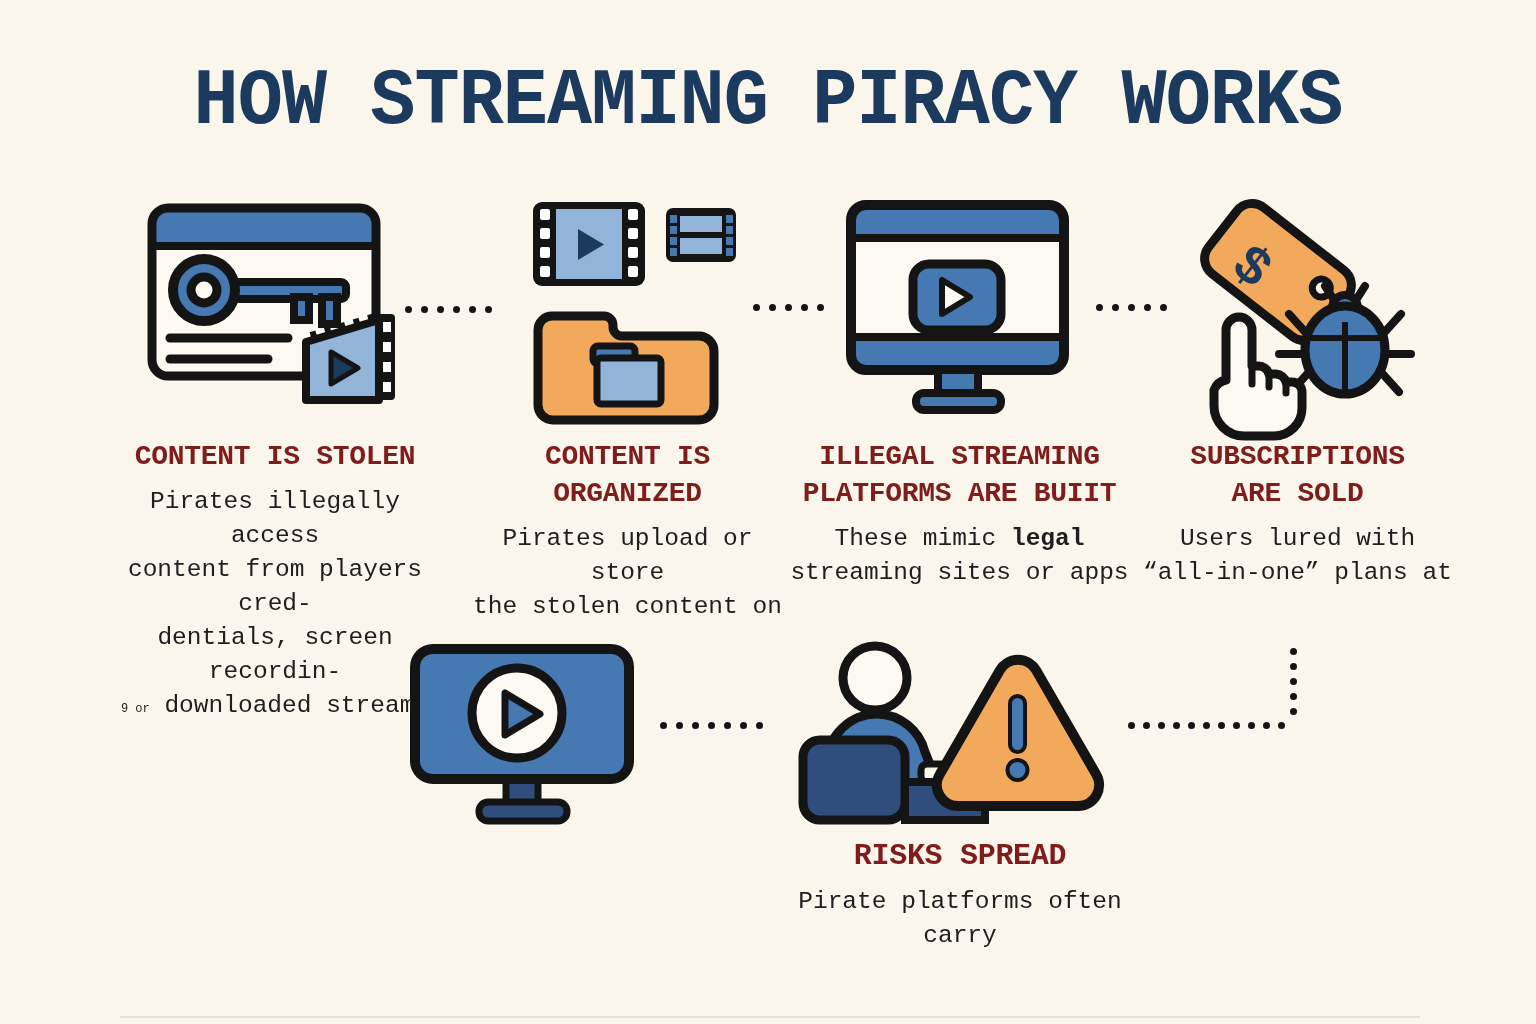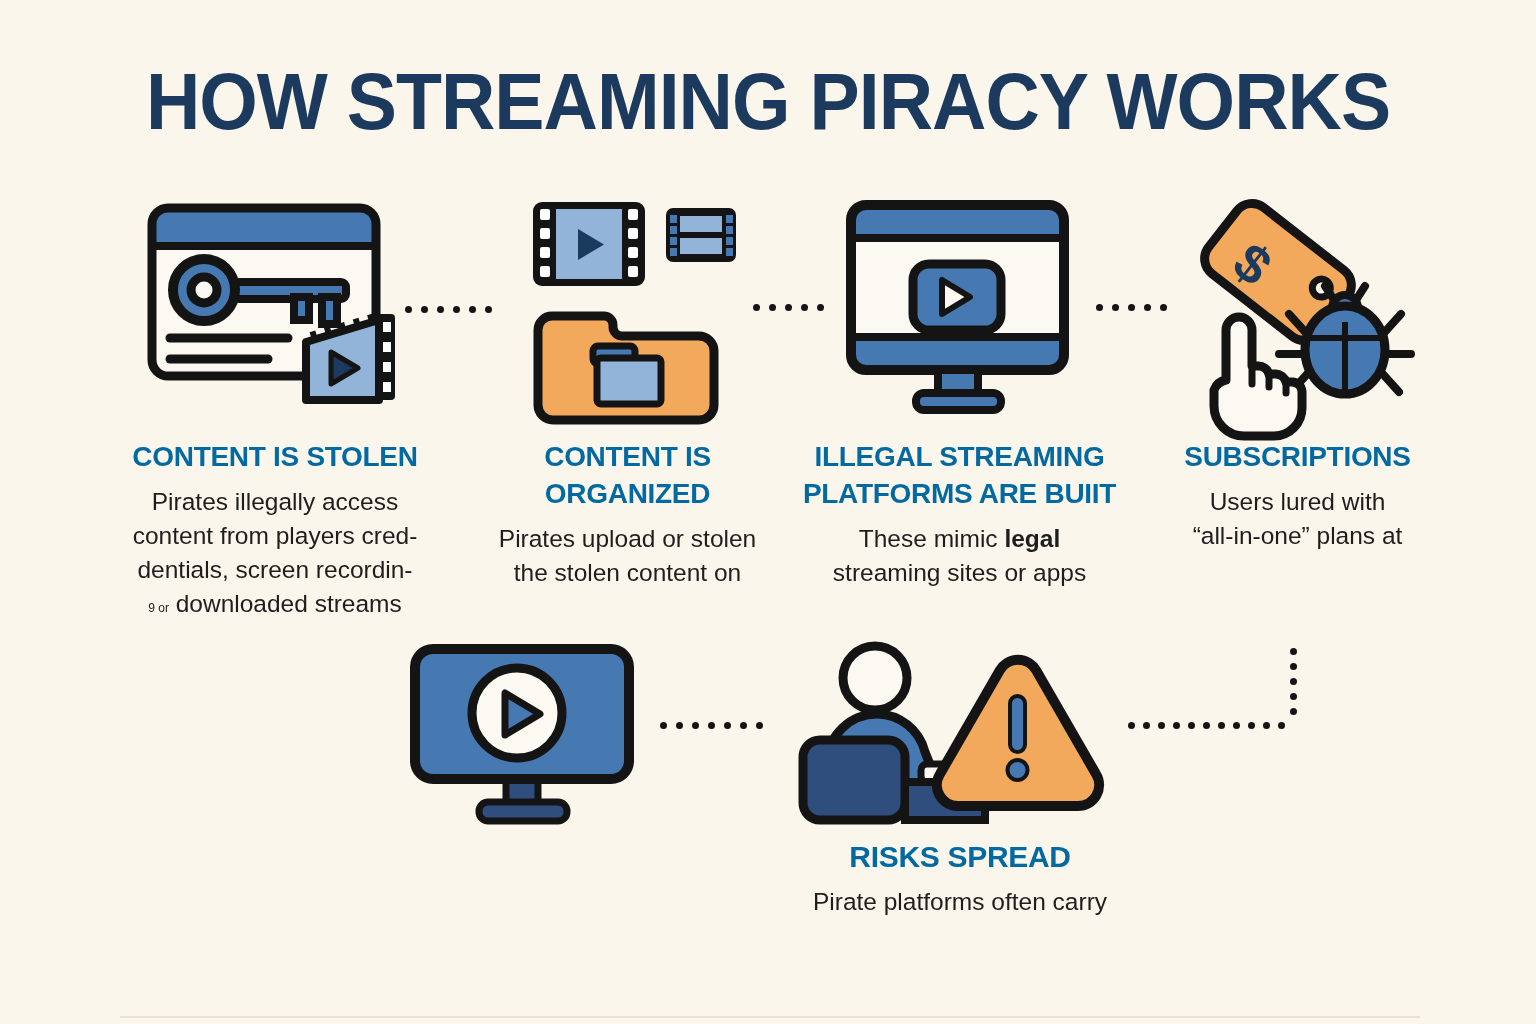--- a/index.html
+++ b/index.html
@@ -3,31 +3,31 @@
 <meta charset="utf-8">
 <style>
   :root{
     --bg:#FAF6EC; --card:#FCF9F2; --ink:#141414; --navy:#1C3A5E;
     --blue:#4679B2; --lightblue:#92B4D9; --darkblue:#2F4E7D;
     --orange:#F3A95C; --text:#1E1E1E;
   }
   *{box-sizing:border-box}
   html,body{margin:0;padding:0;background:var(--bg)}
   .canvas{position:relative;width:1536px;height:1024px;background:var(--bg);
-    font-family:Liberation Sans, sans-serif;overflow:hidden}
+    font-family:Liberation Mono, monospace;overflow:hidden}
   .title{position:absolute;left:0;top:56px;width:100%;margin:0;text-align:center;
     font-size:80px;font-weight:800;letter-spacing:-1px;color:var(--navy);
     transform:scaleX(.94);white-space:nowrap}
   .icon{position:absolute}
   .dots{position:absolute;display:flex;gap:9px}
   .dots.v{flex-direction:column;gap:8px}
   .dot{width:7px;height:7px;border-radius:50%;background:var(--ink)}
   .step-text{position:absolute;text-align:center;color:var(--text)}
   .step-text h2{margin:0 0 10px;font-size:28px;line-height:37px;font-weight:800;
-    color:#0369a1;letter-spacing:-.3px}
+    color:#7f1d1d;letter-spacing:-.3px}
   .step-text h2 .hl{display:block}
   .step-text p{margin:8px;font-size:24.5px;line-height:34px;font-weight:400}
   .ln{display:block}
   .inline{display:inline}
   .small{font-size:12px}
   .em{font-weight:700}
   .row2 h2{font-size:30px}
   .bottom-rule{position:absolute;left:120px;top:1016px;width:1300px;height:2px;
     background:#E9E2D3}
 </style>
@@ -172,39 +172,40 @@
       <span class="ln"><span class="inline small">9 or</span><span class="inline"> downloaded streams</span></span>
     </p>
   </div>
 
   <div class="step-text" style="left:455px;top:438px;width:345px">
     <h2>
       <span class="hl">CONTENT IS</span>
       <span class="hl">ORGANIZED</span>
     </h2>
     <p>
-      <span class="ln">Pirates upload or stolen</span>
+      <span class="ln">Pirates upload or store</span>
       <span class="ln">the stolen content on</span>
     </p>
   </div>
 
   <div class="step-text" style="left:782px;top:438px;width:355px">
     <h2>
       <span class="hl">ILLEGAL STREAMING</span>
       <span class="hl">PLATFORMS ARE BUIIT</span>
     </h2>
     <p>
       <span class="ln"><span class="inline">These mimic </span><span class="inline em">legal</span></span>
       <span class="ln">streaming sites or apps</span>
     </p>
   </div>
 
   <div class="step-text" style="left:1135px;top:438px;width:325px">
     <h2>
       <span class="hl">SUBSCRIPTIONS</span>
+      <span class="hl">ARE SOLD</span>
     </h2>
     <p>
       <span class="ln">Users lured with</span>
       <span class="ln">“all-in-one” plans at</span>
     </p>
   </div>
 
   <svg class="icon" style="left:410px;top:643px" width="225" height="185" viewBox="0 0 225 185">
     <g>
       <rect x="96" y="130" width="32" height="31" fill="var(--darkblue)" stroke="var(--ink)" stroke-width="7"></rect>

